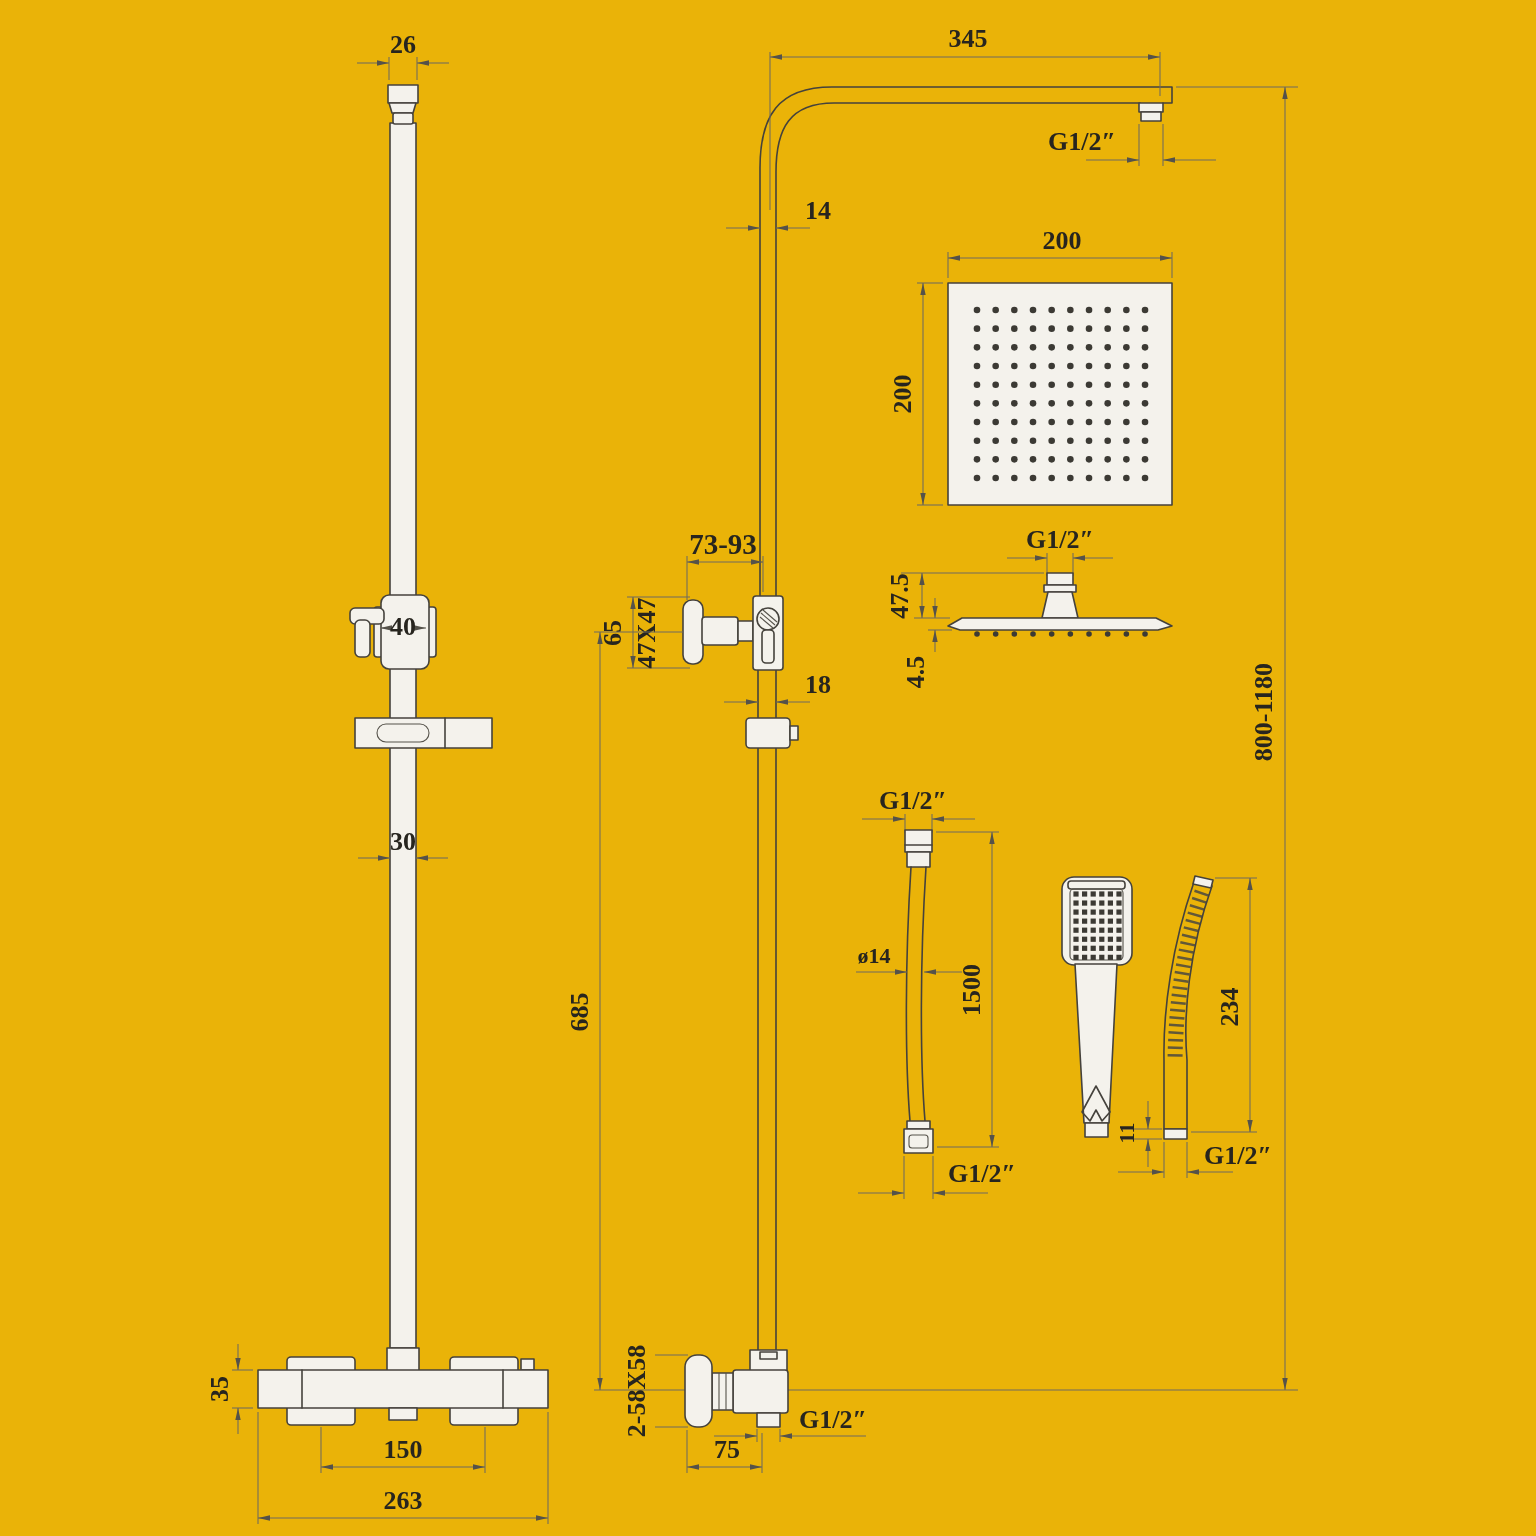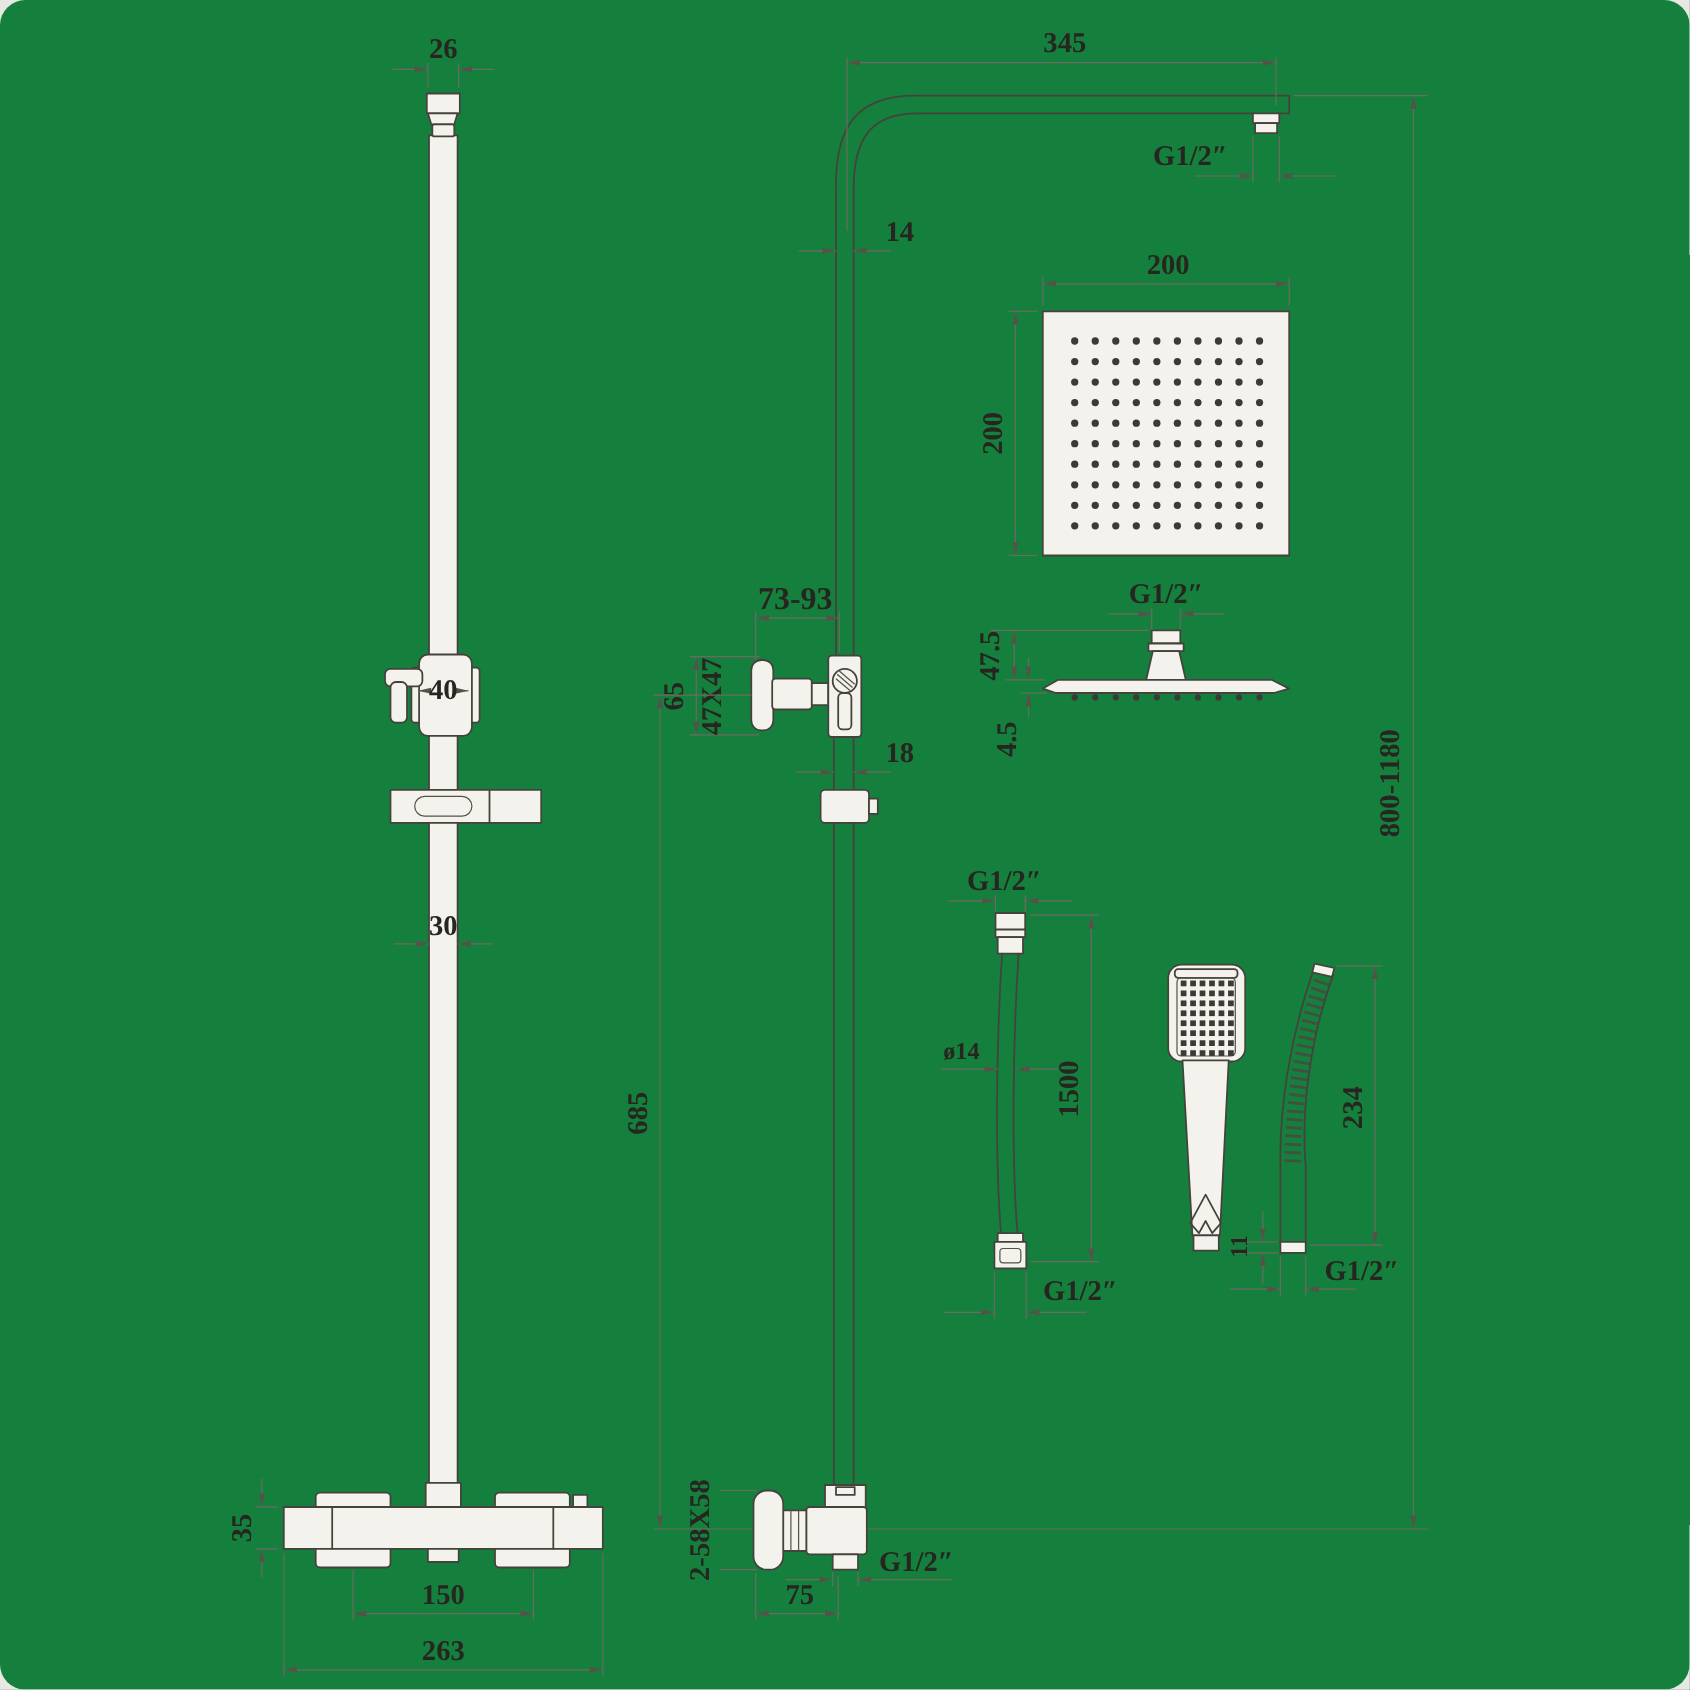--- a/index.html
+++ b/index.html
@@ -1,16 +1,16 @@
 <!DOCTYPE html>
 <html><head>
 <meta charset="utf-8">
 <style>
   html,body{margin:0;padding:0;background:#e9e7e1;}
-  .stage{width:1536px;height:1536px;background:#15803d;position:relative;overflow:hidden;border-radius:23px;}
+  .stage{width:1536px;height:1536px;background:#eab308;position:relative;overflow:hidden;}
   svg{display:block;}
   .obj{stroke:#45423c;stroke-width:1.6;fill:none;stroke-linejoin:round;stroke-linecap:round;}
   .objf{stroke:#45423c;stroke-width:1.6;fill:#f4f2ec;stroke-linejoin:round;}
   .thin{stroke:#55524a;stroke-width:1.1;fill:none;}
   .dim{stroke:#6e6a60;stroke-width:1.05;fill:none;}
   .dimtxt{font-family:"Liberation Serif","DejaVu Serif",serif;font-weight:700;font-size:26px;fill:#27251f;}
   .dimtxt.sm{font-size:22px;}
   .dimtxt.lg{font-size:29px;}
   .dot{fill:#3c3a34;}
   .rib{stroke:#4a4841;stroke-width:15;fill:none;stroke-dasharray:2.5 5;opacity:.85;}

